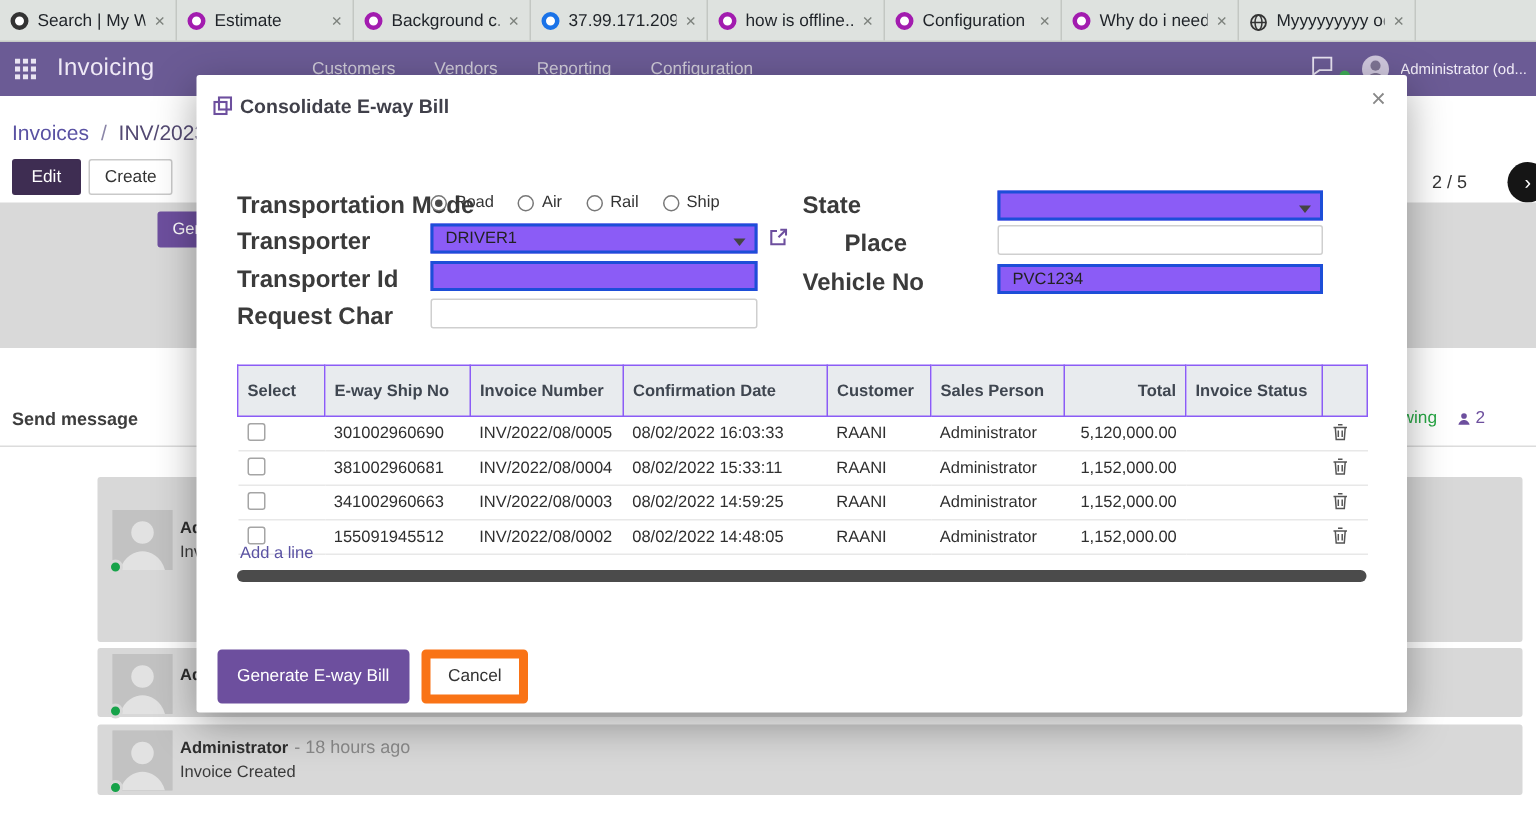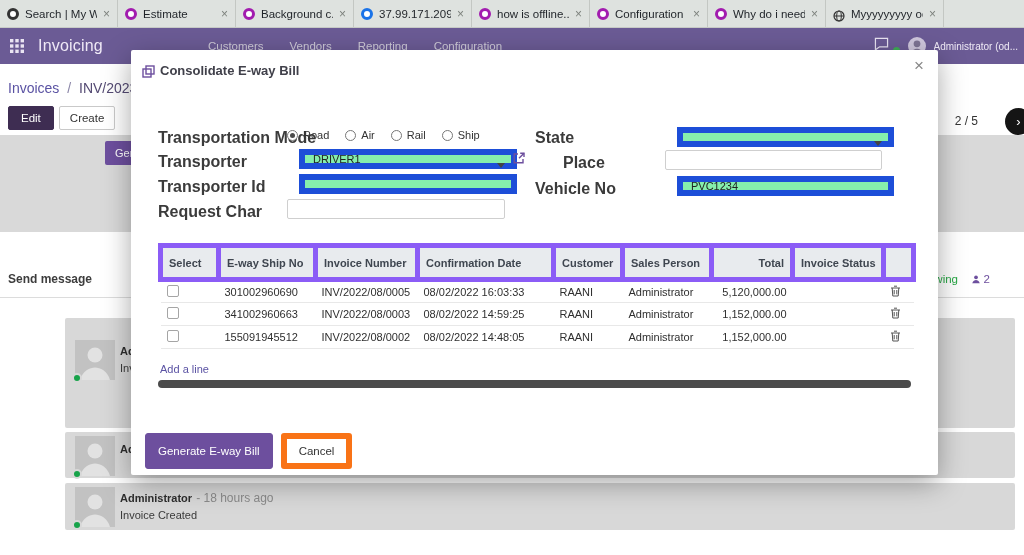--- a/index.html
+++ b/index.html
@@ -62,36 +62,36 @@
   .log-body { position:absolute; left:55px; font-size:11px; color:#3a3a3a; white-space:nowrap; }
 
   
   .modal { position:absolute; left:131px; top:50px; width:807px; height:425px; background:#fff;
     box-shadow:0 8px 28px rgba(0,0,0,.35); z-index:10; border-radius:2px; }
   .modal-icon { position:absolute; left:11px; top:14px; }
   .modal-title { position:absolute; left:29px; top:13px; font-size:13px; font-weight:bold; color:#40404a; }
   .modal-close { position:absolute; right:14px; top:7px; font-size:17px; color:#888; line-height:1; }
   .flabel { position:absolute; font-size:16px; font-weight:bold; color:#3b3b3b; white-space:nowrap;text-align:right; }
   .field { position:absolute; height:20px; font-size:11px; color:#222; }
-  .field-purple { background:#86efac; border:6px solid #1d4ed8;margin-left:12px; }
+  .field-purple { background:#8b5cf6; border:2px solid #1d4ed8; }
   .field-white { background:#fff; border:1px solid #cfcfcf; border-radius:2px; }
   .fake-select { display:flex; align-items:center; padding:0 8px; }
   .fake-select .caret { position:absolute; right:6px; top:8px; width:0; height:0;
     border-left:4px solid transparent; border-right:4px solid transparent; border-top:5px solid #444; }
   input.field { padding:0 8px; outline:none; }
   .radio-group { position:absolute; left:156px; top:79px; display:flex; gap:16px; align-items:center; }
   .radio-opt { display:flex; gap:5px; align-items:center; font-size:11px; color:#333; }
   .radio { width:11px; height:11px; border-radius:50%; border:1px solid #777; background:#fff; position:relative; }
   .radio.checked::after { content:""; position:absolute; left:2px; top:2px; width:5px; height:5px;
     border-radius:50%; background:#4a4a4a; }
   .ext-link { position:absolute; left:381px; top:101px; }
 
   .etable-wrap { position:absolute; left:27px; top:193px; width:753px; }
   table.etable { border-collapse:collapse; table-layout:fixed; width:753px; }
-  .etable th { background:#e8ebee; border:5px solid #8b5cf6; font-size:11px; font-weight:bold;
+  .etable th { background:#e8ebee; border:1px solid #8b5cf6; font-size:11px; font-weight:bold;
     color:#3f4650; text-align:left; padding:3px 6px; height:34px; white-space:nowrap; overflow:hidden; }
   .etable td { border-bottom:1px solid #e8e8e8; font-size:11px; color:#2f2f2f; padding:3px 6px;
     height:23px; white-space:nowrap; overflow:hidden; }
   .etable .num { text-align:right; }
   .cb { display:inline-block; width:12px; height:12px; border:1px solid #a5a5a5; border-radius:2px; background:#fff; }
   .add-line { position:absolute; left:29px; top:313px; font-size:11px; color:#5a52a3; }
   .hscroll { position:absolute; left:27px; top:330px; width:753px; height:8px; background:#4b4b4b; border-radius:4px; }
   .modal-footer { position:absolute; left:14px; top:383px; display:flex; gap:8px; }
   .btn-primary { background:#6d4f9e; color:#fff; border:1px solid #6d4f9e; border-radius:3px;
     font-size:11.5px; padding:6px 12px; }
@@ -356,20 +356,33 @@
             <td>RAANI</td>
             <td>Administrator</td>
             <td class="num">5,120,000.00</td>
             <td></td>
             <td><svg width="11" height="12" viewBox="0 0 11 12">
                   <path d="M1 3h9M4 1.2h3M2.2 3l.6 8h5.4l.6-8M4.2 5v4.3M6.8 5v4.3" stroke="#555" fill="none" stroke-width="1"></path>
                 </svg></td>
           </tr>
           <tr>
             <td><span class="cb"></span></td>
+            <td>381002960681</td>
+            <td>INV/2022/08/0004</td>
+            <td>08/02/2022 15:33:11</td>
+            <td>RAANI</td>
+            <td>Administrator</td>
+            <td class="num">1,152,000.00</td>
+            <td></td>
+            <td><svg width="11" height="12" viewBox="0 0 11 12">
+                  <path d="M1 3h9M4 1.2h3M2.2 3l.6 8h5.4l.6-8M4.2 5v4.3M6.8 5v4.3" stroke="#555" fill="none" stroke-width="1"></path>
+                </svg></td>
+          </tr>
+          <tr>
+            <td><span class="cb"></span></td>
             <td>341002960663</td>
             <td>INV/2022/08/0003</td>
             <td>08/02/2022 14:59:25</td>
             <td>RAANI</td>
             <td>Administrator</td>
             <td class="num">1,152,000.00</td>
             <td></td>
             <td><svg width="11" height="12" viewBox="0 0 11 12">
                   <path d="M1 3h9M4 1.2h3M2.2 3l.6 8h5.4l.6-8M4.2 5v4.3M6.8 5v4.3" stroke="#555" fill="none" stroke-width="1"></path>
                 </svg></td>

